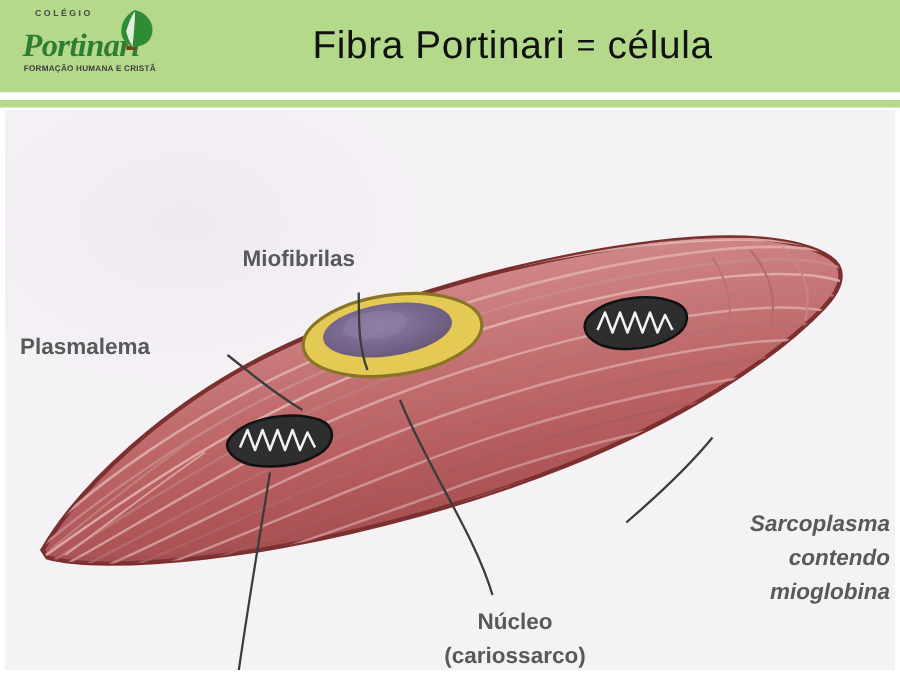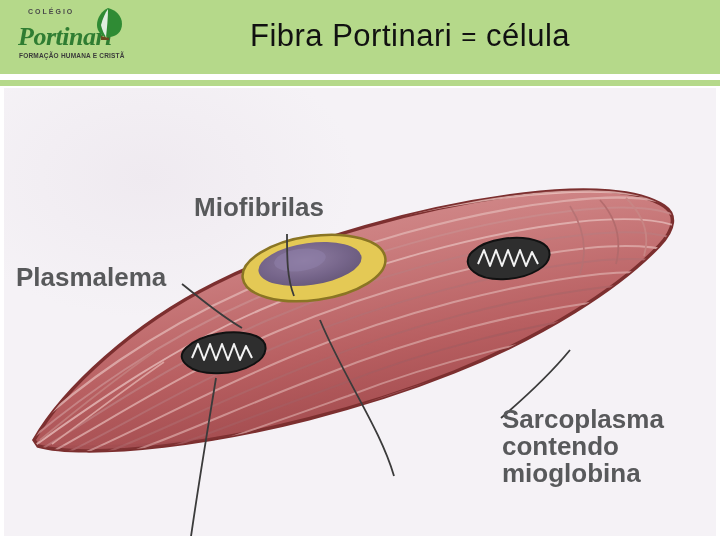--- a/index.html
+++ b/index.html
@@ -121,28 +121,28 @@
       #f4f1f4;
   }
   .figure-svg {
     position: absolute;
     left: 0; top: 0;
   }
   .fig-label {
     position: absolute;
     color: #58595b;
     font-weight: bold;
-    font-size: 26px;
+    font-size: 18px;
     line-height: 27px;
     white-space: pre-line;
     font-family: "Liberation Sans", sans-serif;
   }
   #lbl-plasmalema { left: 12px;  top: 176px; }
   #lbl-miofibrilas { left: 190px; top: 106px; }
-  #lbl-sarcoplasma { left: 498px; top: 318px; text-align: left; width: 210px;}
+  #lbl-sarcoplasma { left: 498px; top: 318px; text-align: right; width: 210px; font-style: italic;}
   #lbl-nucleo { left: 288px; top: 396px; text-align: center; width: 240px; }
 </style>
 </head>
 <body>
 
 <div class="slide">
 
   <div class="header-band"></div>
   <div class="header-rule"></div>
   <div class="header-rule2"></div>
@@ -245,16 +245,18 @@
         <path d="M390 388 C376 340 340 290 316 232"></path>
         <path d="M184 470 C192 410 204 340 212 290"></path>
       </g>
     </svg>
 
     <div class="fig-label" id="lbl-plasmalema">Plasmalema</div>
     <div class="fig-label" id="lbl-miofibrilas">Miofibrilas</div>
     <div class="fig-label" id="lbl-sarcoplasma">Sarcoplasma
 contendo
 mioglobina</div>
+    <div class="fig-label" id="lbl-nucleo">Núcleo
+(cariossarco)</div>
 
   </div>
 
 </div>
 
 </body></html>

